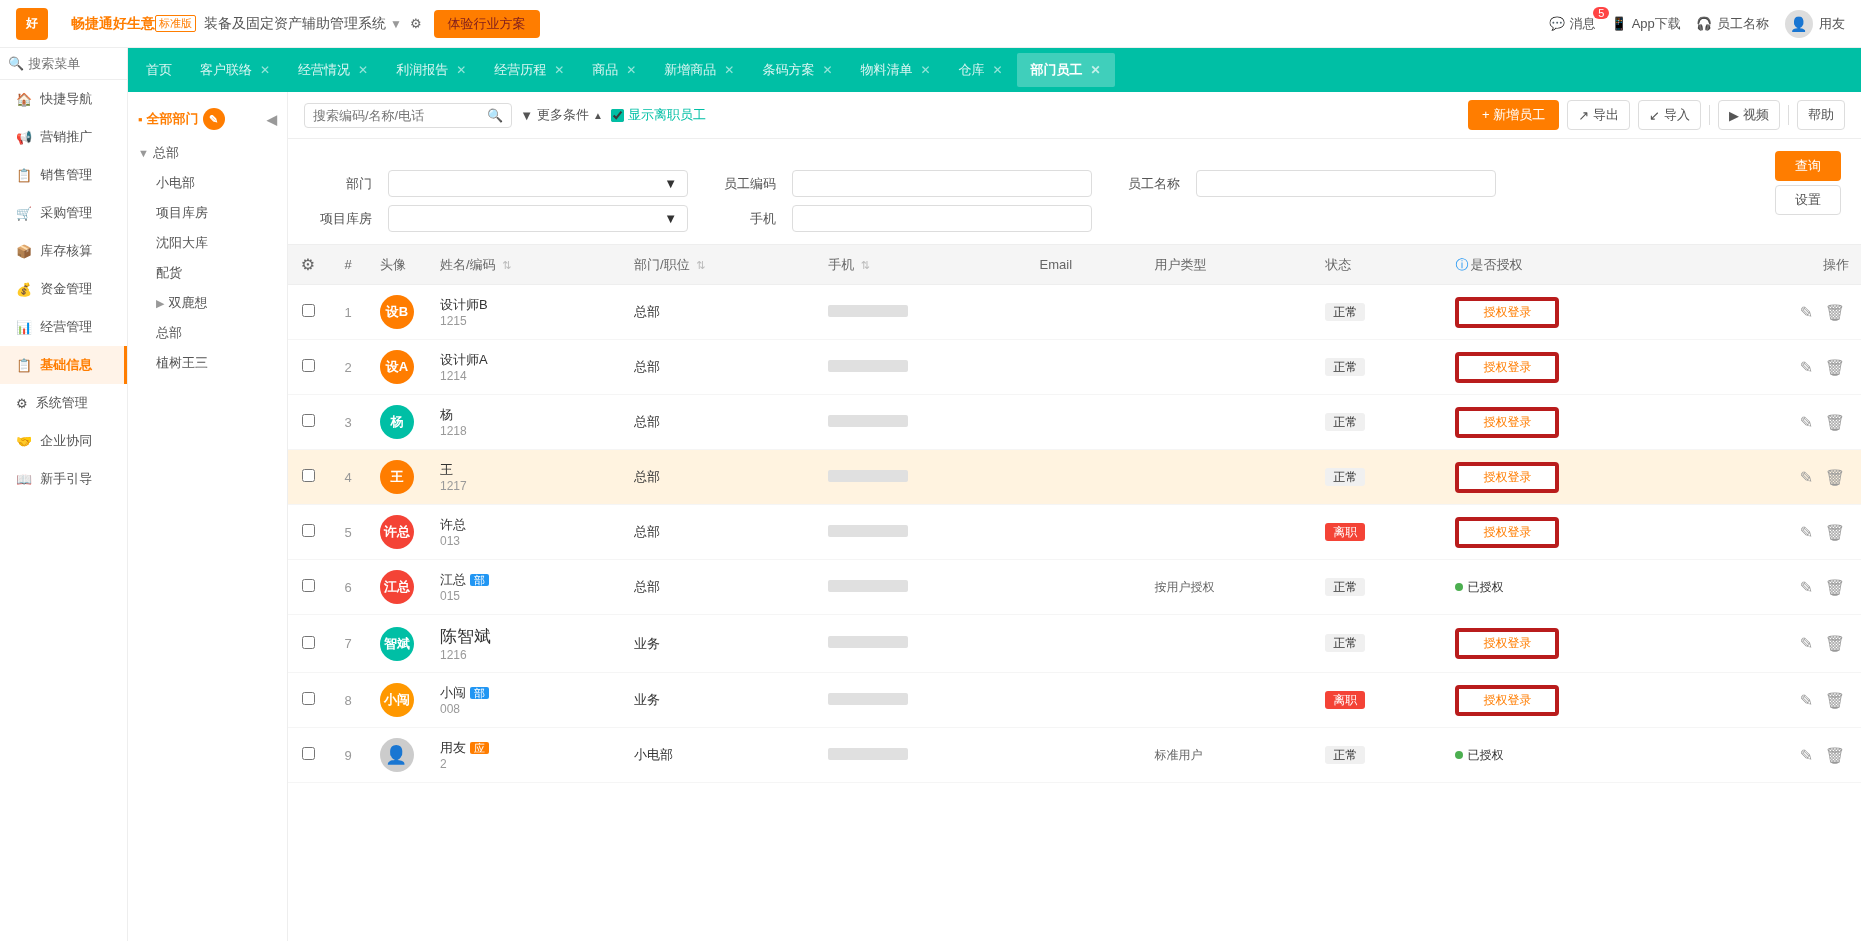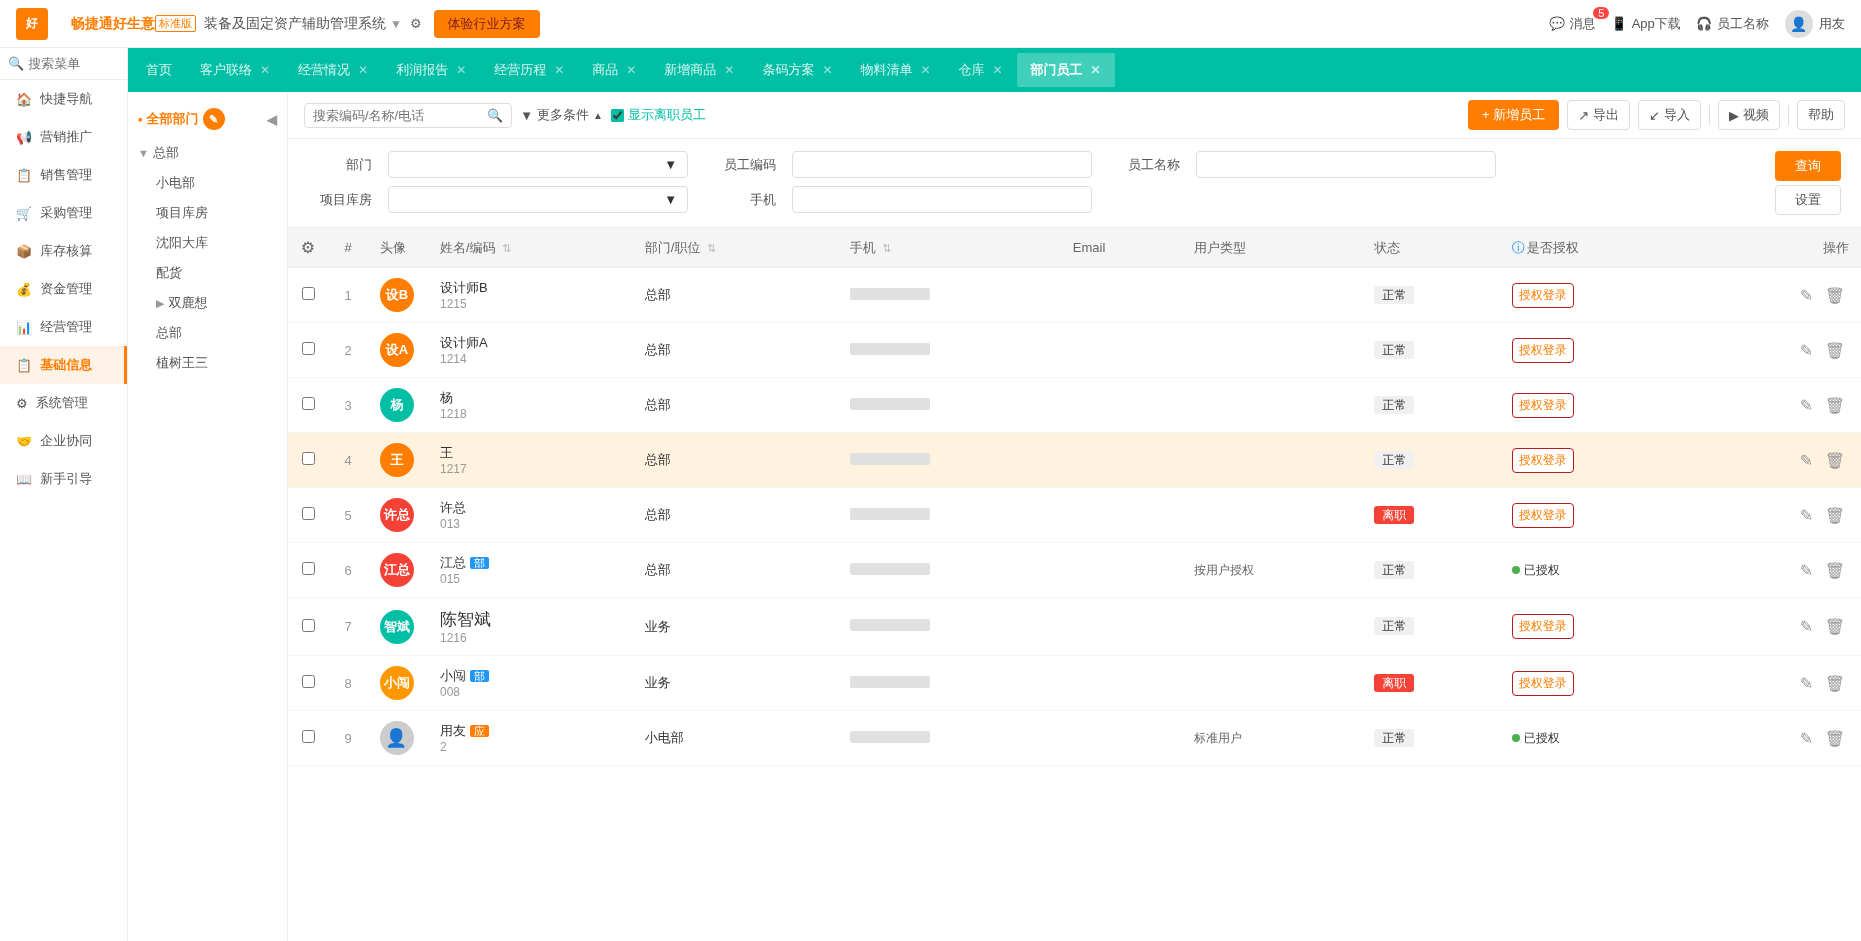--- a/index.html
+++ b/index.html
@@ -70,21 +70,21 @@
     .table-container { flex: 1; overflow-y: auto; background: #fff; margin: 0; }
     table { width: 100%; border-collapse: collapse; }
     thead tr { background: #f5f5f5; }
     th { padding: 10px 12px; text-align: left; font-size: 13px; color: #666; font-weight: normal; border-bottom: 1px solid #eee; white-space: nowrap; }
     td { padding: 10px 12px; font-size: 13px; color: #333; border-bottom: 1px solid #f5f5f5; vertical-align: middle; }
     .tr-highlight { background: #fff3e0; }
     .row-num { color: #999; text-align: center; }
     .avatar-circle { width: 34px; height: 34px; border-radius: 50%; display: flex; align-items: center; justify-content: center; color: white; font-size: 13px; font-weight: bold; }
     .status-normal { color: #333; background: #f0f0f0; border-radius: 3px; padding: 2px 8px; font-size: 12px; }
     .status-leave { color: white; background: #f44336; border-radius: 3px; padding: 2px 8px; font-size: 12px; }
-    .btn-authorize { border: 1px solid #b91c1c; color: #ff7d00; background: white; border-radius: 4px; padding: 3px 6px; font-size: 12px; cursor: pointer; }
+    .btn-authorize { border: 4px solid #b91c1c; color: #ff7d00; background: white; border-radius: 4px; padding: 3px 24px; font-size: 12px; cursor: pointer; }
     .authorized-text { color: #333; font-size: 12px; display: flex; align-items: center; gap: 4px; }
     .dot-green { width: 8px; height: 8px; border-radius: 50%; background: #4caf50; display: inline-block; }
     .user-type-text { color: #666; font-size: 12px; }
     .op-btn { background: none; border: none; cursor: pointer; color: #999; font-size: 16px; padding: 2px 4px; }
     .tag-blue { background: #2196f3; color: white; border-radius: 2px; padding: 0 4px; font-size: 11px; margin-left: 4px; }
     .tag-orange { background: #ff7d00; color: white; border-radius: 2px; padding: 0 4px; font-size: 11px; margin-left: 4px; }
     .phone-blur { display: inline-block; width: 80px; height: 12px; background: #e0e0e0; border-radius: 2px; }
 
     
     .pagination { display: flex; align-items: center; padding: 10px 16px; background: #fff; border-top: 1px solid #eee; font-size: 13px; gap: 8px; flex-shrink: 0; }
@@ -309,21 +309,21 @@
               </button>
               <div class="divider-v"></div>
               <button class="btn-outline">
                 <span>帮助</span>
               </button>
             </div>
           </div>
 
           <div class="filter-area">
             <div style="display:flex;gap:32px;align-items:flex-start;">
-              <div style="flex:1;">
+              <div style="flex:1;margin-top:19px;">
                 <div class="filter-row">
                   <span class="filter-label">部门</span>
                   <div class="filter-select" style="width:300px;">
                     <span></span>
                     <span>▼</span>
                   </div>
                   <span class="filter-label" style="width:72px;">员工编码</span>
                   <input type="text" class="filter-input" style="width: 300px;">
                   <span class="filter-label" style="width:72px;">员工名称</span>
                   <input type="text" class="filter-input" style="width: 300px;">

